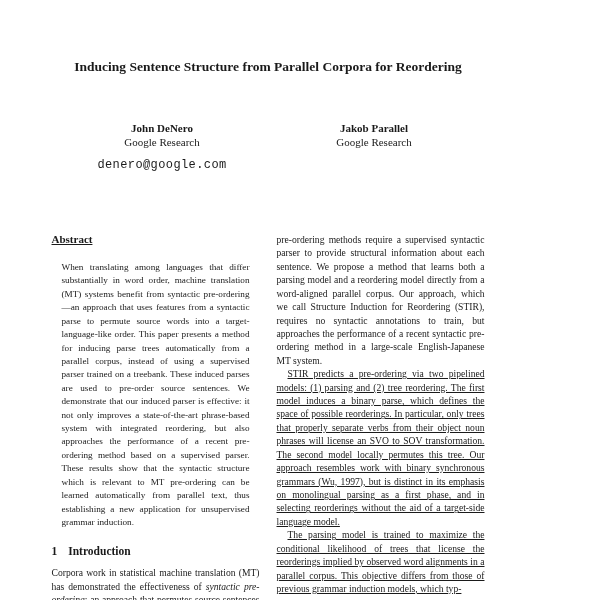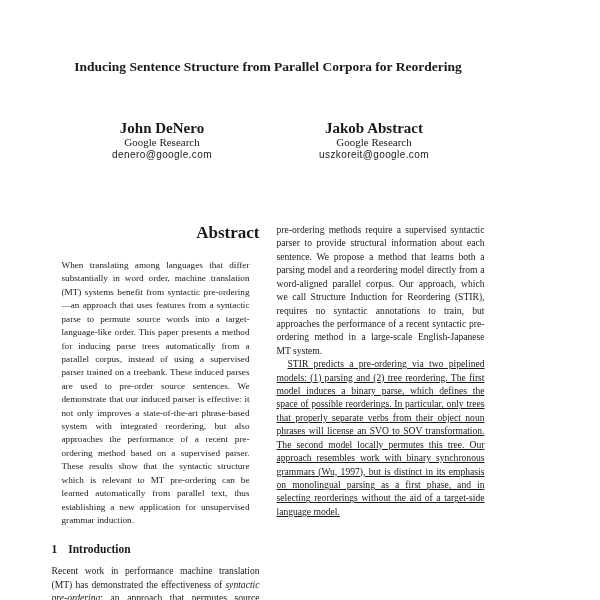--- a/index.html
+++ b/index.html
@@ -20,45 +20,46 @@
     font-size: 13.5px;
     line-height: 17px;
   }
 
   .authors {
     display: flex;
     justify-content: center;
     margin-top: 46px;
   }
   .author { width: 212px; text-align: center; }
-  .author-name { font-weight: bold; font-size: 15px; line-height: 14px; }
+  .author-name { font-weight: bold; font-size: 11px; line-height: 14px; }
   .author-affil { font-size: 11px; line-height: 13px; margin-top: 1px; }
   .author-email {
-    font-family: Liberation Sans, sans-serif;
-    font-size: 10px;
+    font-family: Liberation Mono, monospace;
+    font-size: 12px;
     line-height: 12px;
-    margin-top: 0;
+    margin-top: 10px;
     letter-spacing: 0.4px;
   }
 
   .columns {
     display: flex;
     justify-content: center;
     gap: 17px;
     margin-top: 62px;
     height: 390px;
     overflow: hidden;
   }
   .col { width: 208px; }
 
   .abstract-heading {
-    text-align: right;
+    text-align: left;
     font-weight: bold;
-    font-size: 17px;
+    font-size: 11px;
     margin-bottom: 11px;
+    text-decoration: underline;
   }
   .abstract-text {
     width: 188px;
     margin: 16px auto;
     font-size: 9.2px;
     line-height: 1.46;
     text-align: justify;
   }
 
   .section-heading {
@@ -83,40 +84,40 @@
 
   <div class="title">Inducing Sentence Structure from Parallel Corpora for Reordering</div>
 
   <div class="authors">
     <div class="author">
       <div class="author-name">John DeNero</div>
       <div class="author-affil">Google Research</div>
       <div class="author-email">denero@google.com</div>
     </div>
     <div class="author">
-      <div class="author-name">Jakob Abstract</div>
+      <div class="author-name">Jakob Parallel</div>
       <div class="author-affil">Google Research</div>
-      <div class="author-email">uszkoreit@google.com</div>
     </div>
   </div>
 
   <div class="columns">
 
     <div class="col">
       <div class="abstract-heading">Abstract</div>
       <div class="abstract-text">When translating among languages that differ substantially in word order, machine translation (MT) systems benefit from syntactic pre-ordering—an approach that uses features from a syntactic parse to permute source words into a target-language-like order. This paper presents a method for inducing parse trees automatically from a parallel corpus, instead of using a supervised parser trained on a treebank. These induced parses are used to pre-order source sentences. We demonstrate that our induced parser is effective: it not only improves a state-of-the-art phrase-based system with integrated reordering, but also approaches the performance of a recent pre-ordering method based on a supervised parser. These results show that the syntactic structure which is relevant to MT pre-ordering can be learned automatically from parallel text, thus establishing a new application for unsupervised grammar induction.</div>
 
       <div class="section-heading">
         <span>1</span>
         <span>Introduction</span>
       </div>
 
-      <p class="body-text para"><span>Recent work in performance machine translation (MT) has demonstrated the effectiveness of </span><em>syntactic pre-ordering</em><span>: an approach that permutes source sentences into a target-like order as a pre-processing</span></p>
+      <p class="body-text para"><span>Corpora work in statistical machine translation (MT) has demonstrated the effectiveness of </span><em>syntactic pre-ordering</em><span>: an approach that permutes source sentences into a target-like order as a pre-processing</span></p>
     </div>
 
     <div class="col body-text">
       <p class="para">pre-ordering methods require a supervised syntactic parser to provide structural information about each sentence. We propose a method that learns both a parsing model and a reordering model directly from a word-aligned parallel corpus. Our approach, which we call Structure Induction for Reordering (STIR), requires no syntactic annotations to train, but approaches the performance of a recent syntactic pre-ordering method in a large-scale English-Japanese MT system.</p>
       <p class="para indent">STIR predicts a pre-ordering via two pipelined models: (1) parsing and (2) tree reordering. The first model induces a binary parse, which defines the space of possible reorderings. In particular, only trees that properly separate verbs from their object noun phrases will license an SVO to SOV transformation. The second model locally permutes this tree. Our approach resembles work with binary synchronous grammars (Wu, 1997), but is distinct in its emphasis on monolingual parsing as a first phase, and in selecting reorderings without the aid of a target-side language model.</p>
+      <p class="para indent">The parsing model is trained to maximize the conditional likelihood of trees that license the reorderings implied by observed word alignments in a parallel corpus. This objective differs from those of previous grammar induction models, which typ-</p>
     </div>
 
   </div>
 
 </div>
 
 </body></html>

